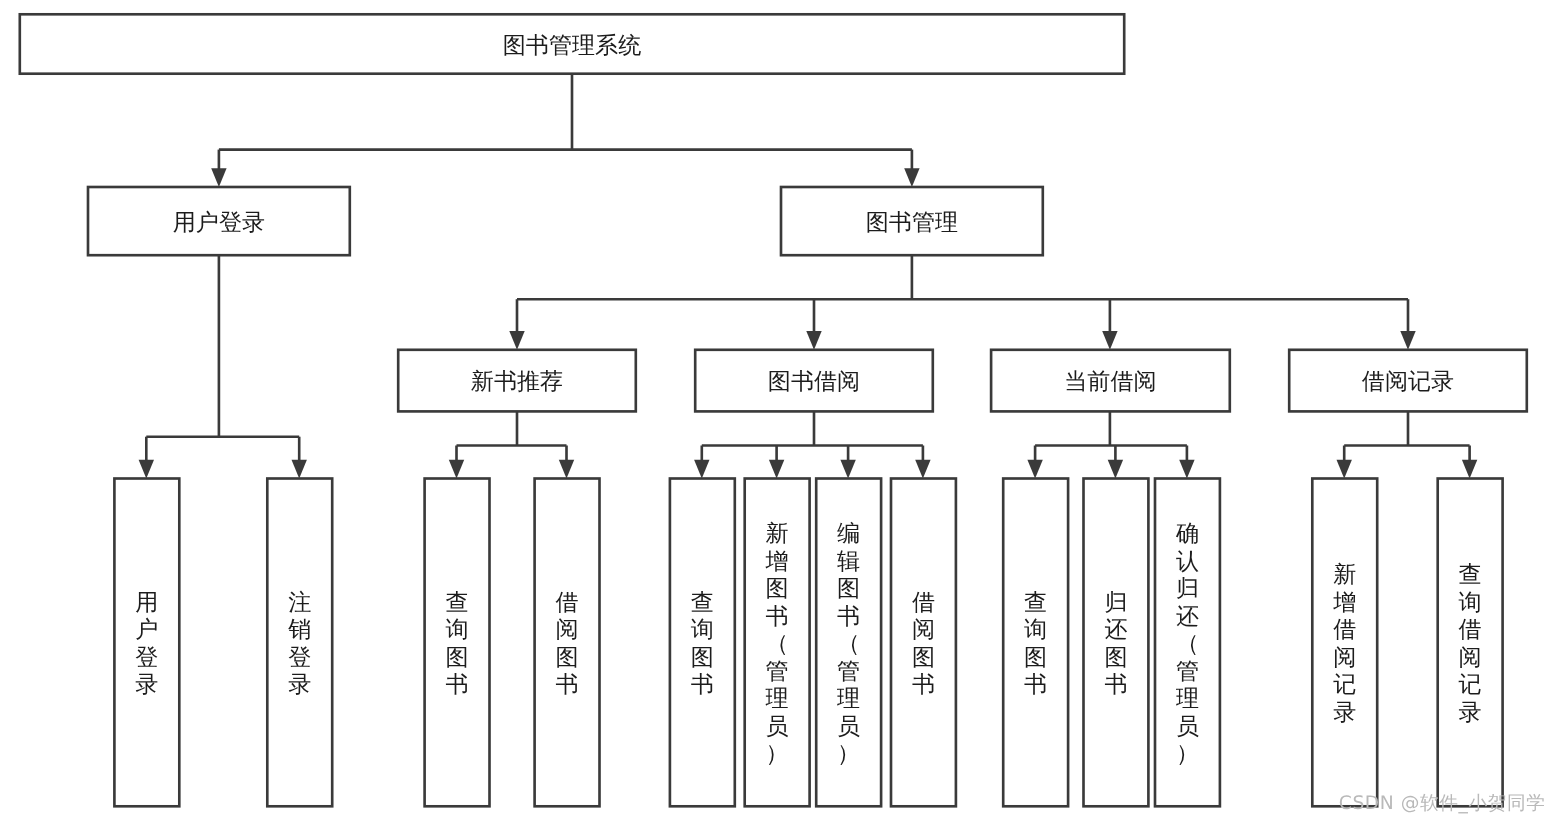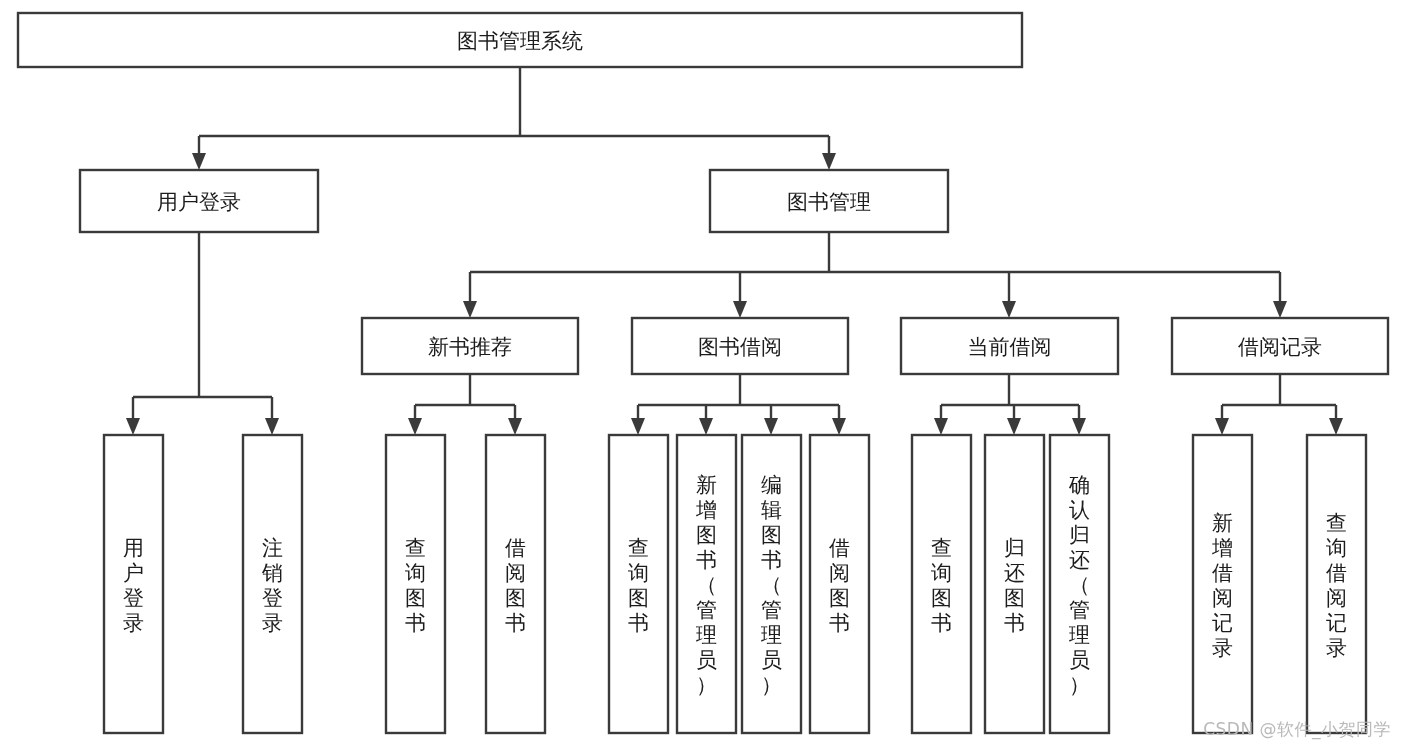--- a/index.html
+++ b/index.html
@@ -50,21 +50,21 @@
     text-anchor: middle;
     dominant-baseline: central;
   }
   .node-label-v {
     font-family: "DejaVu Sans", "Liberation Sans", sans-serif;
     font-size: 21px;
     fill: #1c1c1c;
   }
   .watermark {
     position: absolute;
-    right: 14px;
+    right: 0;
     bottom: 6px;
     font-family: "DejaVu Sans", "Liberation Sans", sans-serif;
     font-size: 17px;
     color: #b9b9b9;
     letter-spacing: 0.5px;
     white-space: nowrap;
     user-select: none;
   }
 </style>
 </head>

